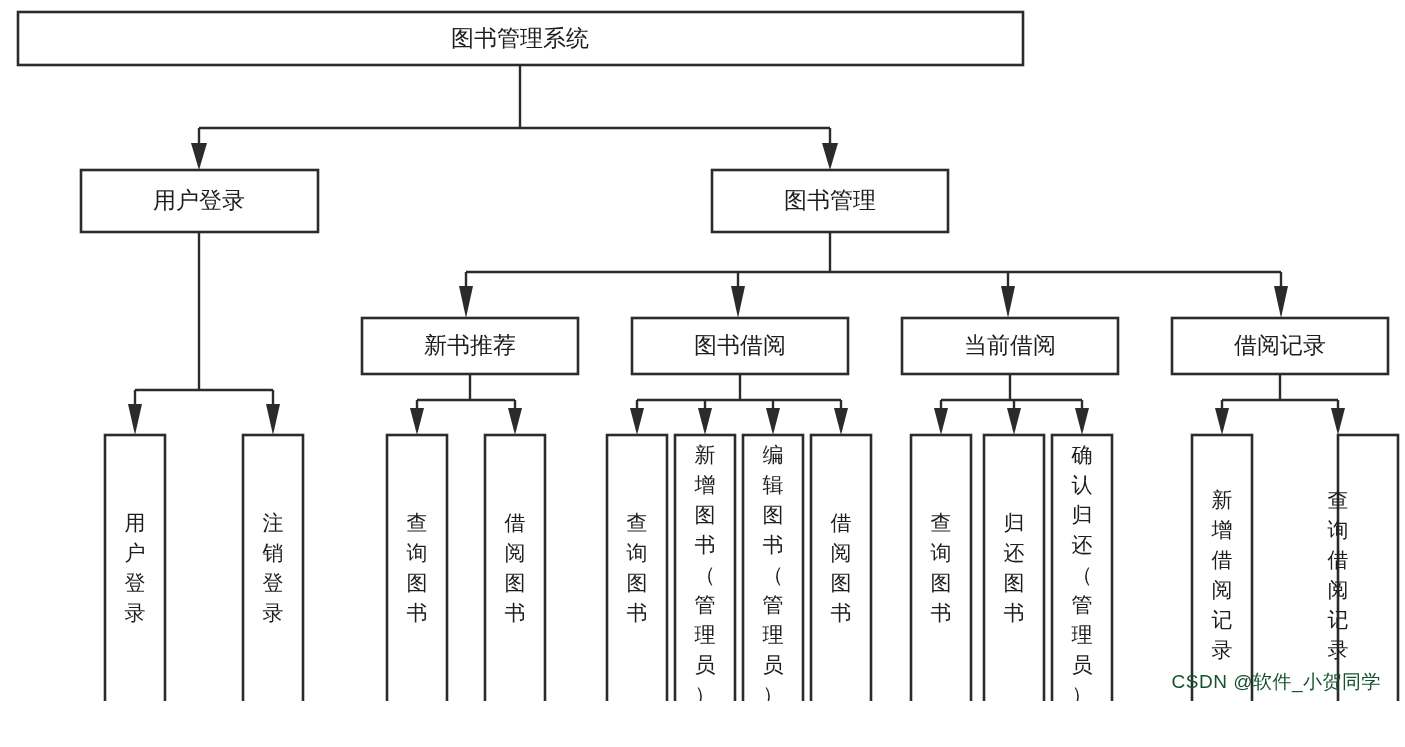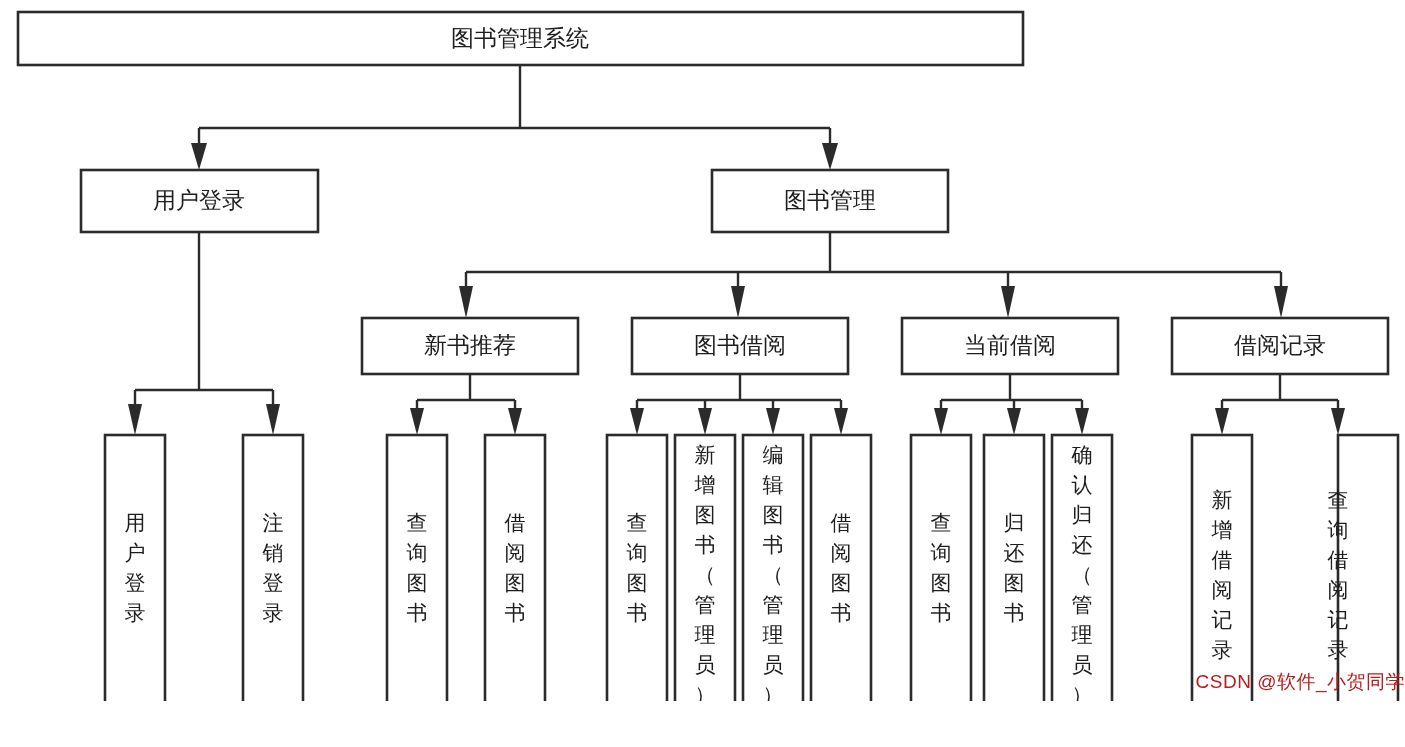--- a/index.html
+++ b/index.html
@@ -52,25 +52,25 @@
     dominant-baseline: middle;
   }
   .leaf-label {
     fill: #1d1d1d;
     font-family: "Liberation Sans", "DejaVu Sans", sans-serif;
     font-size: 21px;
     text-anchor: middle;
   }
   .watermark {
     position: absolute;
-    right: 0;
+    right: 24px;
     bottom: 6px;
     font-family: "Liberation Sans", "DejaVu Sans", sans-serif;
     font-size: 19px;
-    color: #b91c1c;
+    color: #14532d;
     white-space: nowrap;
     letter-spacing: 0.5px;
   }
 </style>
 </head>
 <body>
 
 <div id="diagram-root">
   <svg class="diagram-canvas" viewBox="0 0 1405 747">
 

